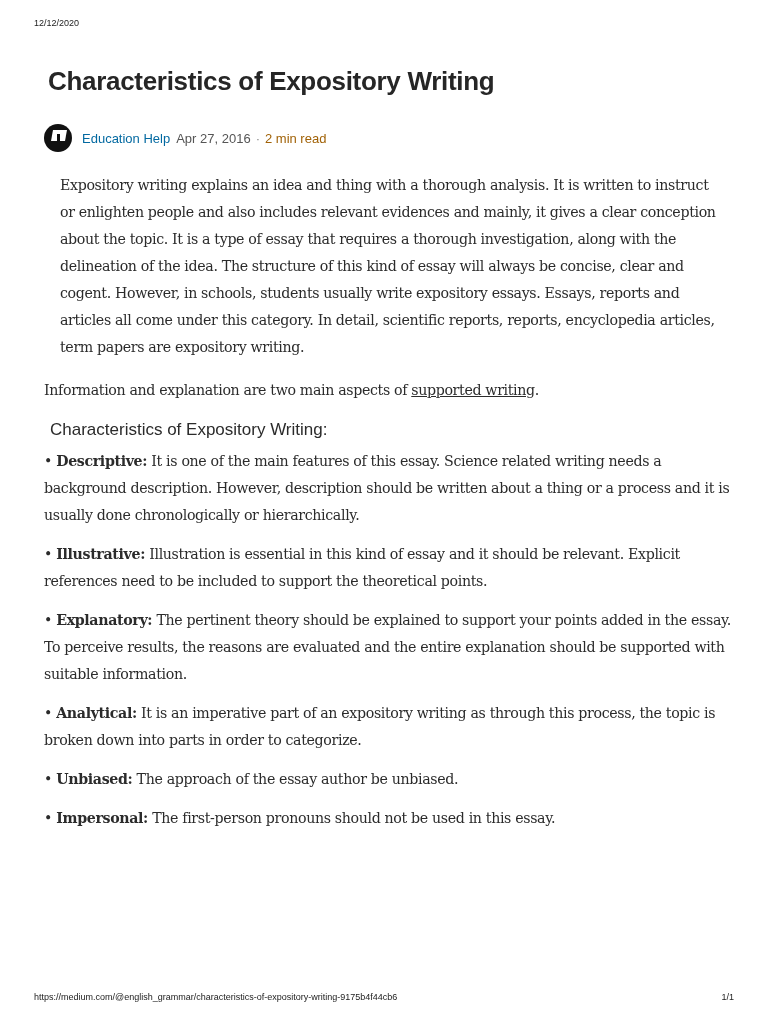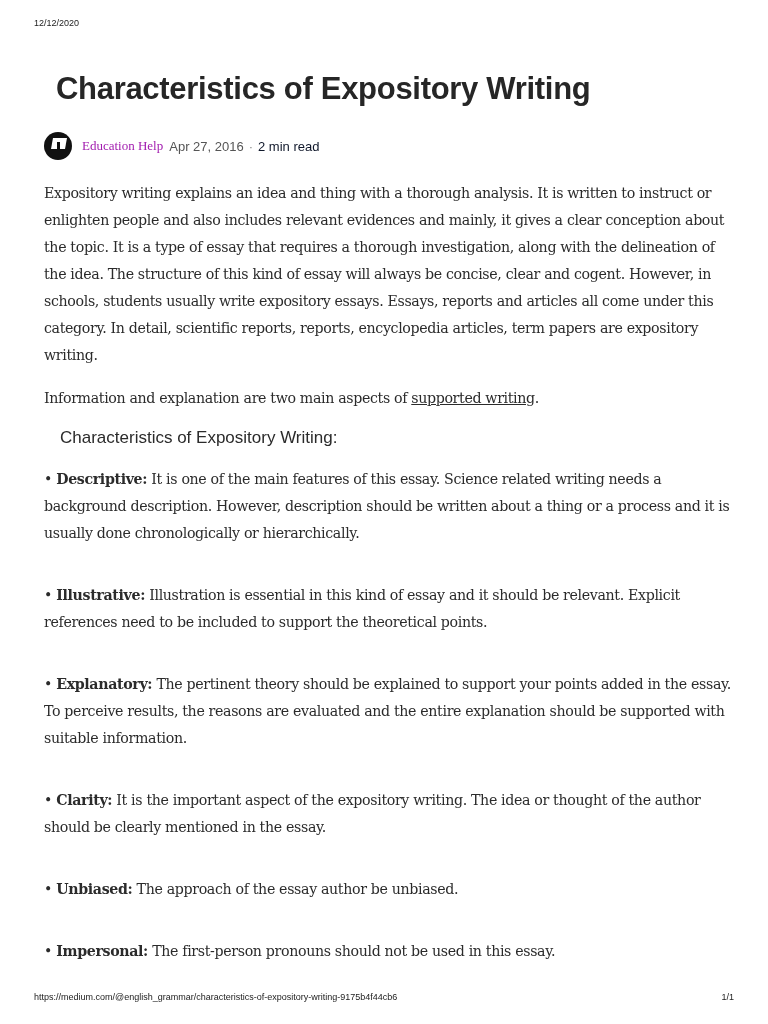--- a/index.html
+++ b/index.html
@@ -58,24 +58,24 @@
     }
     .article {
       position: absolute;
       left: 44px;
       top: 58px;
       width: 690px;
     }
     h1.title {
       font-family: "Liberation Sans", sans-serif;
       font-weight: bold;
-      font-size: 31px;
+      font-size: 26px;
       letter-spacing: -0.3px;
       color: #262626;
-      margin: 12px;
+      margin: 4px;
       line-height: 38px;
     }
     .byline {
       display: flex;
       align-items: center;
       margin-top: 22px;
       height: 32px;
       font-family: "Liberation Sans", sans-serif;
       font-size: 13px;
     }
@@ -102,67 +102,66 @@
     .avatar::after {
       content: "";
       position: absolute;
       left: 13px;
       top: 10px;
       width: 3px;
       height: 14px;
       background: #111;
     }
     .author {
-      color: #a21caf;
+      color: #0369a1;
       margin-right: 6px;
-      font-family: Liberation Serif, serif;
     }
     .date-pub {
       color: #555;
     }
     .sep {
       color: #888;
       margin: 0 5px;
     }
     .read-time {
-      color: #0f172a;
+      color: #a16207;
     }
     .body-text {
       font-family: "DejaVu Serif", "Liberation Serif", serif;
       font-size: 14.2px;
       line-height: 27px;
       color: #2b2b2b;
       letter-spacing: -0.35px;
     }
     p.intro {
-      margin: 0;
+      margin: 16px;
       margin-top: 18px;
     }
     p.aspects {
       margin: 0;
       margin-top: 16px;
     }
     p.aspects a {
       color: #2b2b2b;
       text-decoration: underline;
     }
     h3.section-heading {
       font-family: "Liberation Sans", sans-serif;
       font-weight: normal;
       font-size: 17px;
       color: #2b2b2b;
-      margin: 16px;
+      margin: 6px;
       margin-top: 14px;
       line-height: 24px;
     }
     .bullet {
       margin: 0;
     }
     .bullet.first { margin-top: 3px; }
-    .bullet + .bullet { margin-top: 35px; }
+    .bullet + .bullet { margin-top: 12px; }
     .bullet .term {
       font-weight: bold;
     }
   </style>
 </head>
 <body>
 
 <div class="print-header">
   <span class="date">12/12/2020</span>
 </div>
@@ -183,22 +182,22 @@
   <p class="aspects body-text"><span>Information and explanation are two main aspects of </span><a>supported writing</a><span>.</span></p>
 
   <h3 class="section-heading">Characteristics of Expository Writing:</h3>
 
   <p class="bullet first body-text"><span>• </span><span class="term">Descriptive:</span><span> It is one of the main features of this essay. Science related writing needs a background description. However, description should be written about a thing or a process and it is usually done chronologically or hierarchically.</span></p>
 
   <p class="bullet body-text"><span>• </span><span class="term">Illustrative:</span><span> Illustration is essential in this kind of essay and it should be relevant. Explicit references need to be included to support the theoretical points.</span></p>
 
   <p class="bullet body-text"><span>• </span><span class="term">Explanatory:</span><span> The pertinent theory should be explained to support your points added in the essay. To perceive results, the reasons are evaluated and the entire explanation should be supported with suitable information.</span></p>
 
-
-  <p class="bullet body-text"><span>• </span><span class="term">Clarity:</span><span> It is the important aspect of the expository writing. The idea or thought of the author should be clearly mentioned in the essay.</span></p>
+  <p class="bullet body-text"><span>• </span><span class="term">Analytical:</span><span> It is an imperative part of an expository writing as through this process, the topic is broken down into parts in order to categorize.</span></p>
+
 
   <p class="bullet body-text"><span>• </span><span class="term">Unbiased:</span><span> The approach of the essay author be unbiased.</span></p>
 
   <p class="bullet body-text"><span>• </span><span class="term">Impersonal:</span><span> The first-person pronouns should not be used in this essay.</span></p>
 </div>
 
 <div class="print-footer">
   <span class="url">https://medium.com/@english_grammar/characteristics-of-expository-writing-9175b4f44cb6</span>
   <span class="page-num">1/1</span>
 </div>

